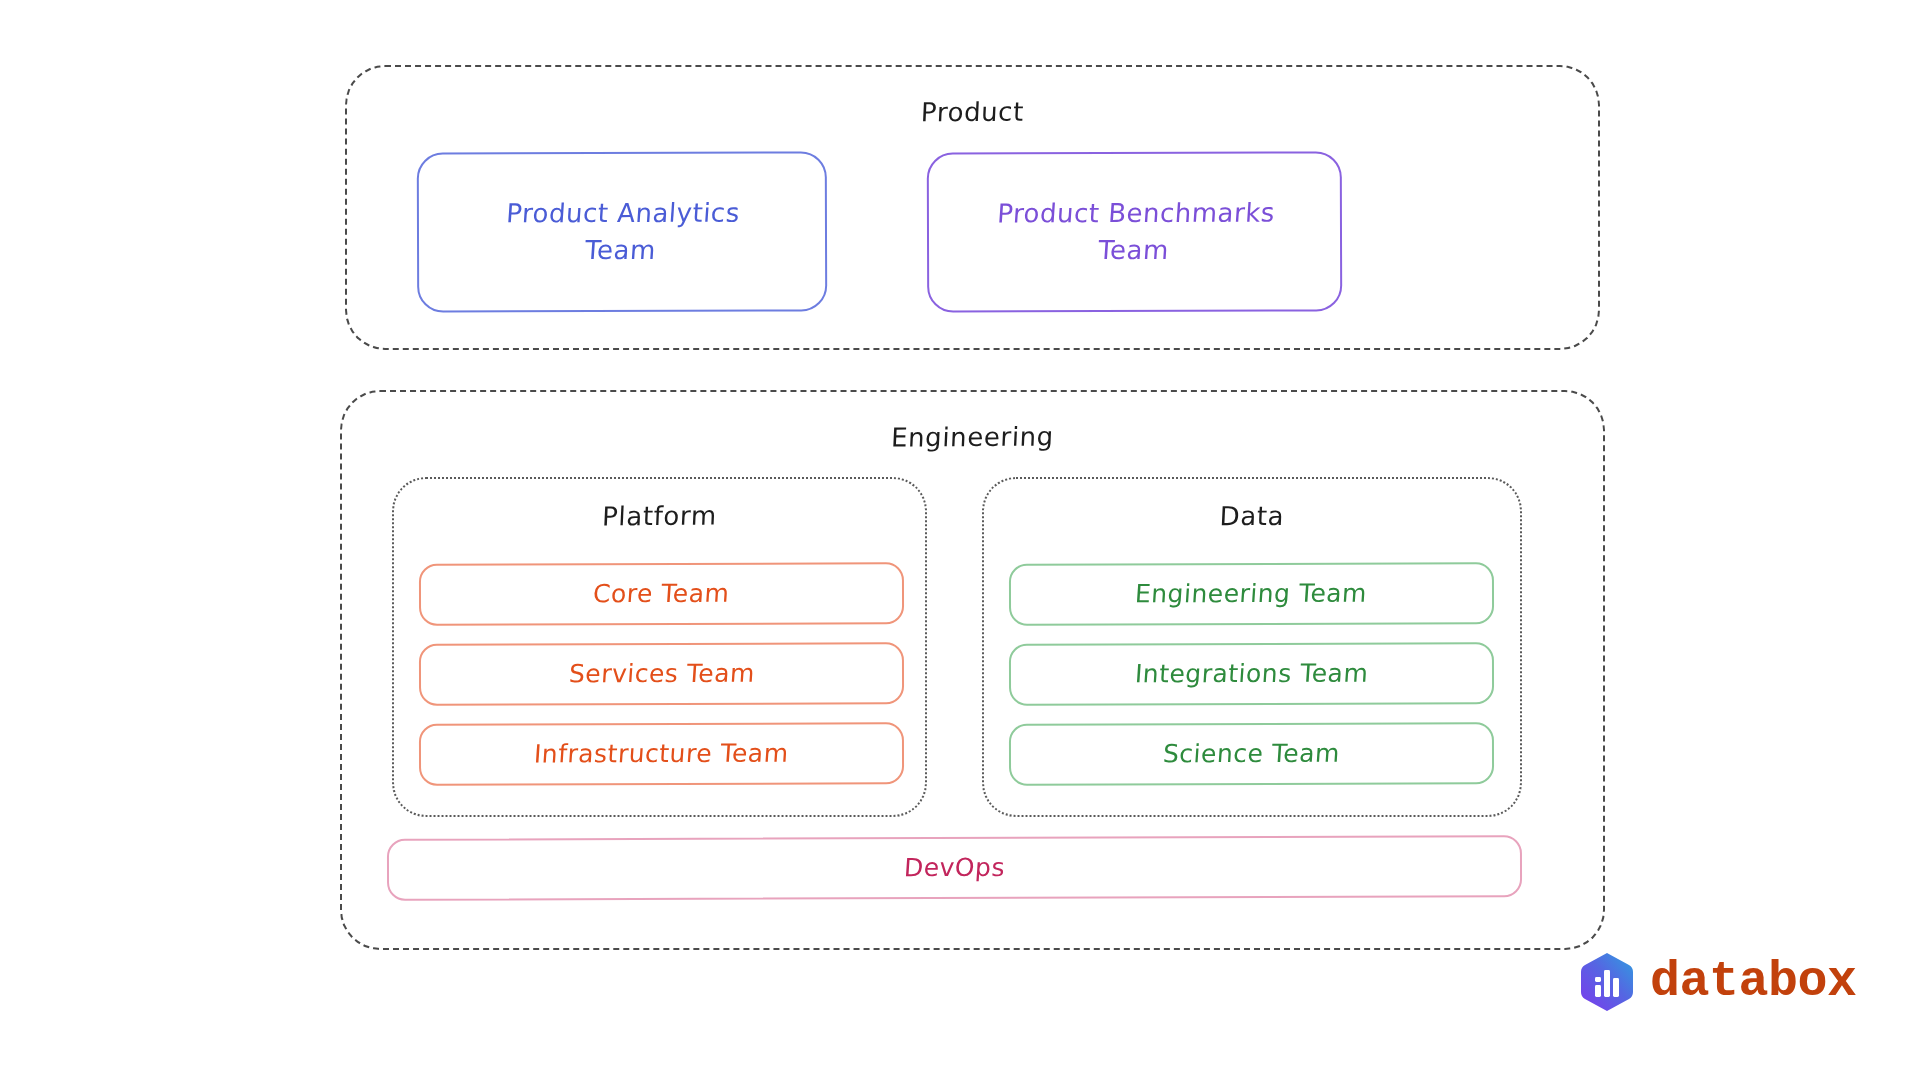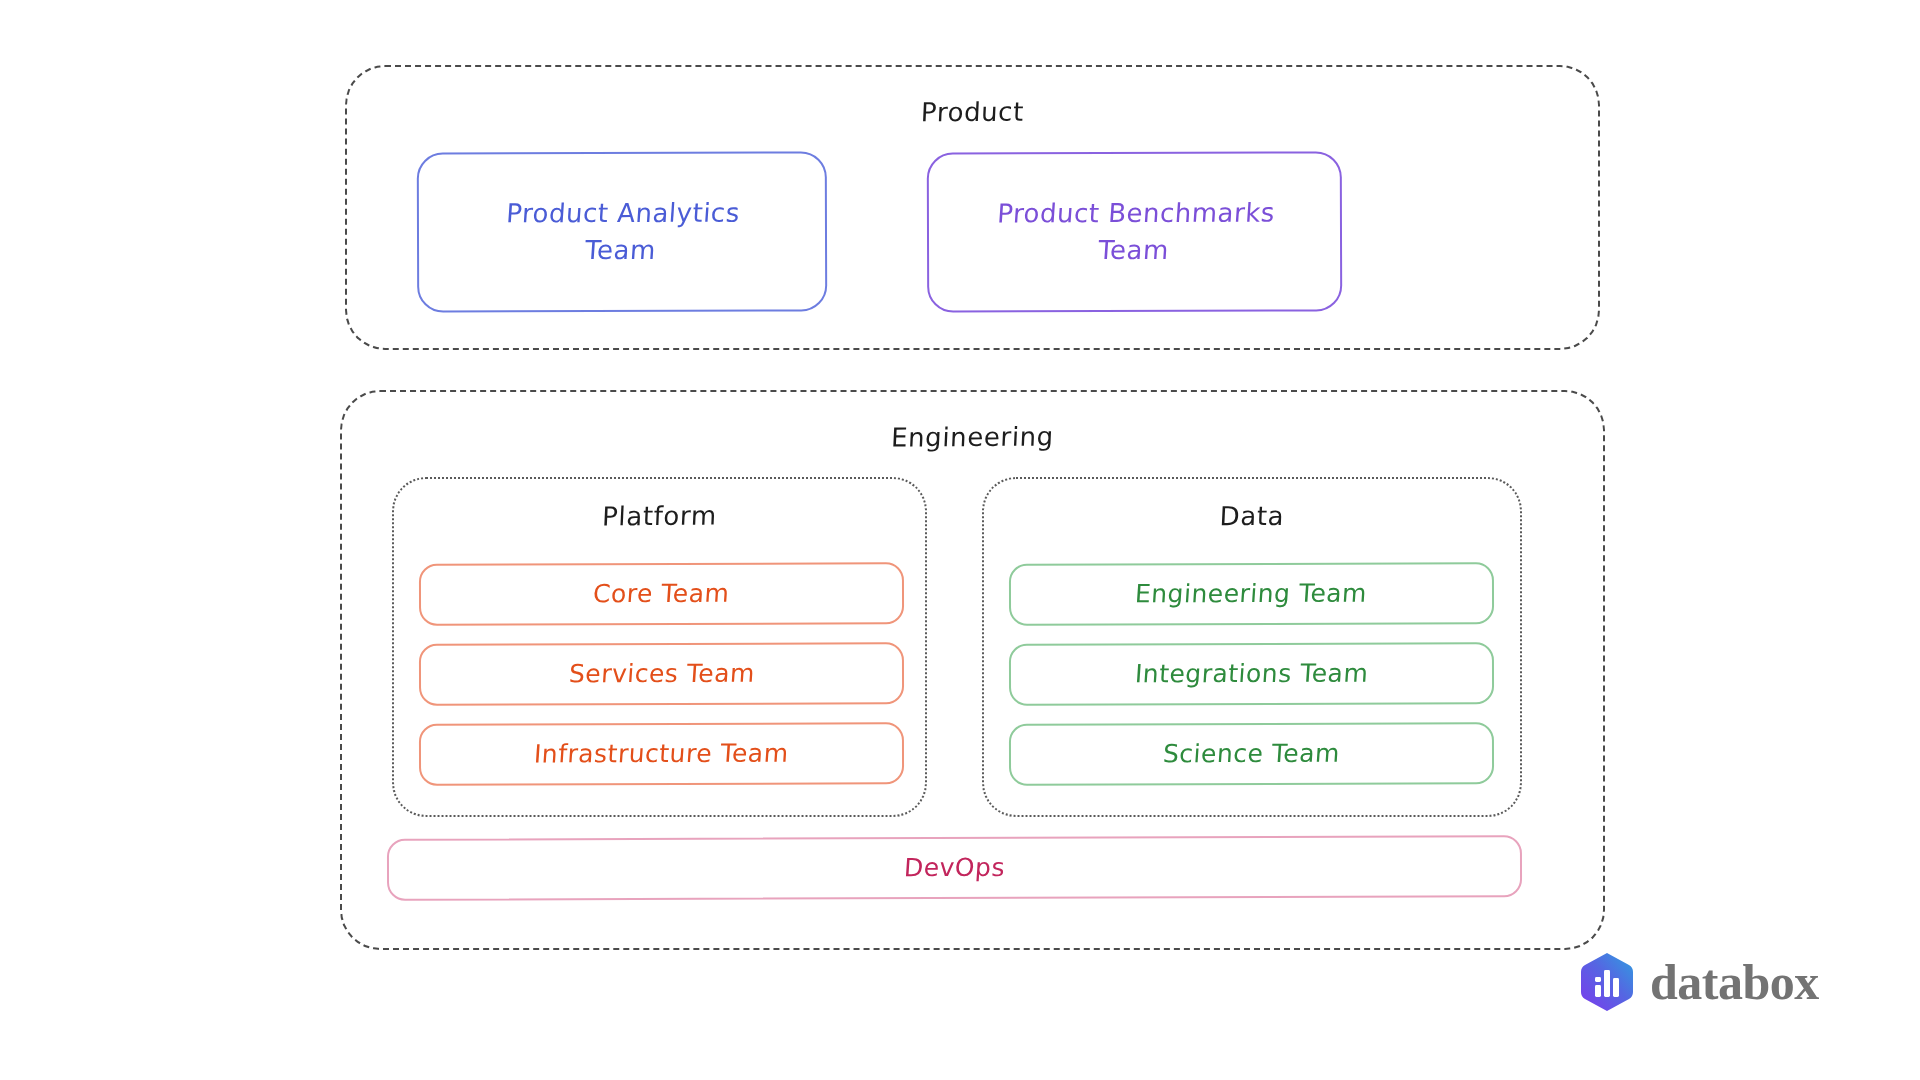--- a/index.html
+++ b/index.html
@@ -88,24 +88,24 @@
 
   
   #logo {
     position: absolute;
     display: flex;
     align-items: center;
     gap: 16px;
   }
   #logo .mark { width: 54px; height: 60px; display: block; }
   #logo .wordmark {
-    font-family: Liberation Serif, serif;
+    font-family: Liberation Mono, monospace;
     font-size: 50px;
     font-weight: 700;
-    color: #737373;
+    color: #c2410c;
     letter-spacing: -0.5px;
     line-height: 1;
   }
 </style>
 </head>
 <body>
 
 <div id="canvas">
 
   <div class="group-outer" id="grp-product" style="left:345px; top:65px; width:1255px; height:285px;">

